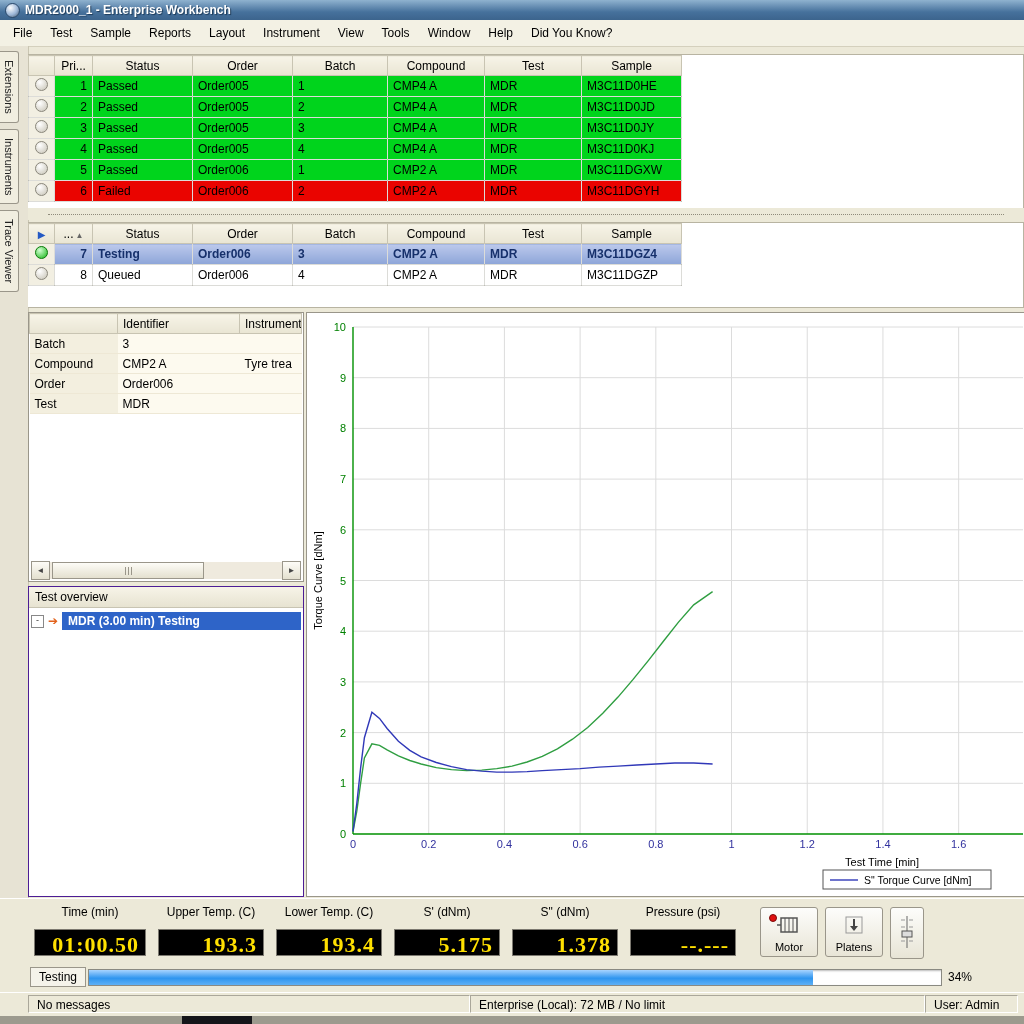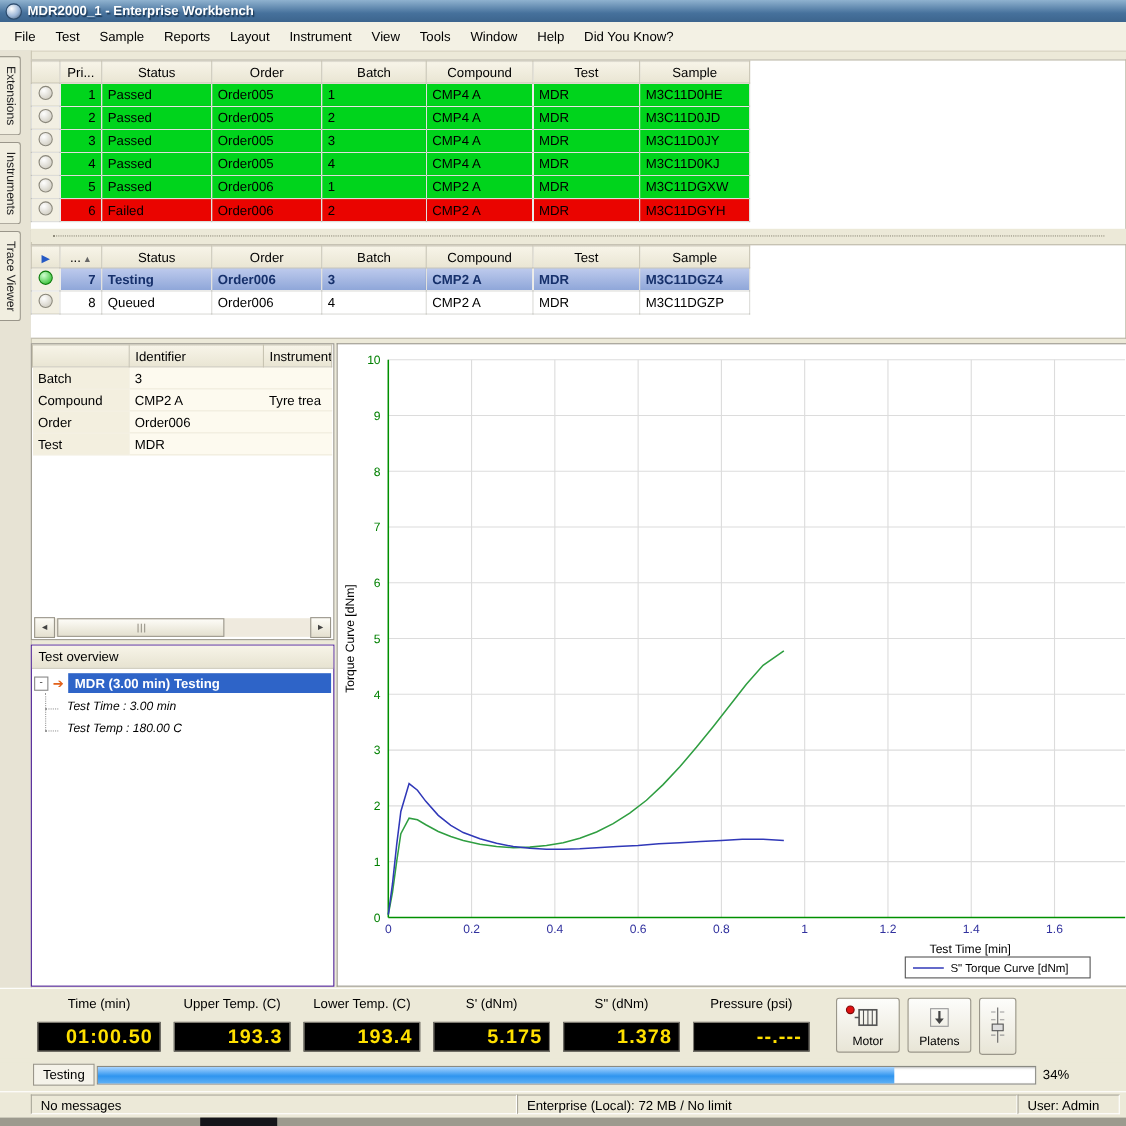--- a/index.html
+++ b/index.html
@@ -66,21 +66,21 @@
   .tree-child{font-style:italic;font-size:11px;padding:4px 0 4px 6px;position:relative;}
   .tree-child:before{content:"";position:absolute;left:-14px;top:12px;width:12px;border-top:1px dotted #999;}
 
   
   #chart-panel{position:absolute;left:306px;top:312px;width:718px;height:583px;background:#fff;border:1px solid #9a968a;border-right:none;}
 
   
   #readout-bar{position:absolute;left:0;top:898px;right:0;height:64px;background:#ece9d8;border-top:1px solid #fff;display:flex;align-items:flex-start;padding:6px 0 0 34px;box-sizing:border-box;}
   .readout{display:flex;flex-direction:column;align-items:center;margin-right:12px;}
   .readout .rlabel{font-size:12px;margin-bottom:10px;white-space:nowrap;}
-  .lcd{background:#000;border:1px solid #7c7970;box-shadow:inset 1px 1px 2px #000;color:#ffe000;font-family:Liberation Sans, sans-serif;font-weight:bold;font-size:18px;text-align:right;padding:2px 6px;box-sizing:border-box;height:27px;letter-spacing:1px;white-space:nowrap;}
+  .lcd{background:#000;border:1px solid #7c7970;box-shadow:inset 1px 1px 2px #000;color:#ffe000;font-family:Liberation Serif, serif;font-weight:bold;font-size:22px;text-align:right;padding:2px 6px;box-sizing:border-box;height:27px;letter-spacing:1px;white-space:nowrap;}
   .ctrl-btn{width:58px;height:50px;margin:2px 7px 0 0;background:linear-gradient(#fdfdfb,#e8e5d6);border:1px solid #9a968a;border-radius:3px;display:flex;flex-direction:column;align-items:center;justify-content:flex-end;font-size:11px;padding-bottom:3px;box-sizing:border-box;position:relative;}
   .ctrl-btn .cicon{flex:1;display:flex;align-items:center;justify-content:center;width:100%;}
   .ctrl-btn .ind{position:absolute;left:8px;top:6px;width:6px;height:6px;border-radius:50%;background:#e01010;border:1px solid #7a0a0a;}
   .slider-btn{width:32px;height:50px;margin-top:2px;background:linear-gradient(#fdfdfb,#e8e5d6);border:1px solid #9a968a;border-radius:3px;display:flex;align-items:center;justify-content:center;}
 
   
   #progress-row{position:absolute;left:0;top:966px;right:0;height:24px;background:#ece9d8;}
   #testing-tab{position:absolute;left:30px;top:1px;border:1px solid #9a968a;background:#f5f3ea;padding:2px 8px;font-size:12px;}
   #progress-track{position:absolute;left:88px;top:3px;width:852px;height:15px;background:#fff;border:1px solid #8a8a82;box-shadow:inset 1px 1px 2px #bbb;}
   #progress-fill{height:100%;background:linear-gradient(#a8d4ff,#2f95ef 55%,#5eb0f5);}
@@ -317,24 +317,20 @@
     </div>
   </div>
 
   <div id="overview-panel">
     <div class="panel-header">Test overview</div>
     <div class="tree">
       <div class="tree-root">
         <span class="expander">-</span>
         <span class="tree-icon">➔</span>
         <span class="tree-root-label">MDR (3.00 min) Testing</span>
-      </div>
-      <div class="tree-children">
-        <div class="tree-child">Test Time : 3.00 min</div>
-        <div class="tree-child">Test Temp : 180.00 C</div>
       </div>
     </div>
   </div>
 
   <div id="chart-panel">
     <svg id="chart-svg" width="716" height="581" font-family="Liberation Sans, sans-serif">
         <line x1="46" y1="470.3" x2="716" y2="470.3" stroke="#dcdcdc"></line>
         <line x1="46" y1="419.6" x2="716" y2="419.6" stroke="#dcdcdc"></line>
         <line x1="46" y1="368.9" x2="716" y2="368.9" stroke="#dcdcdc"></line>
         <line x1="46" y1="318.2" x2="716" y2="318.2" stroke="#dcdcdc"></line>

